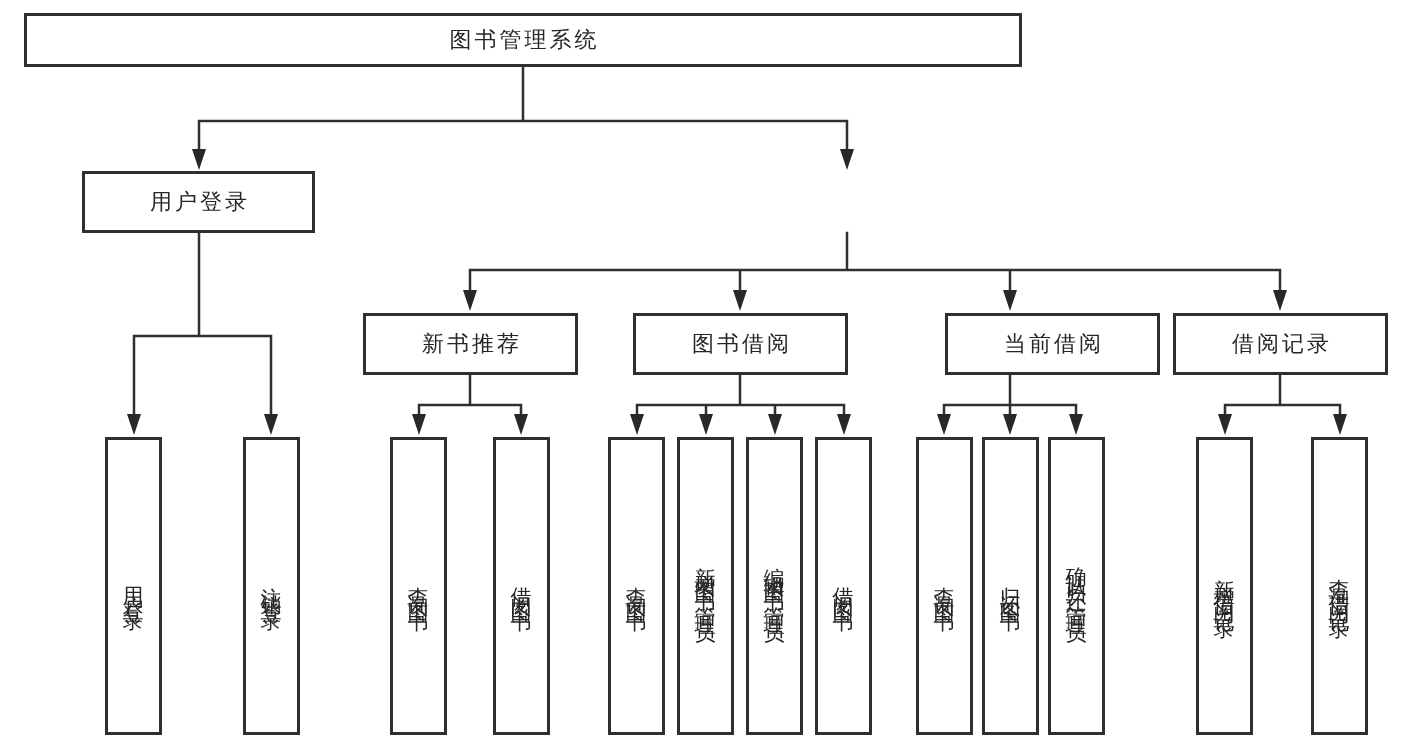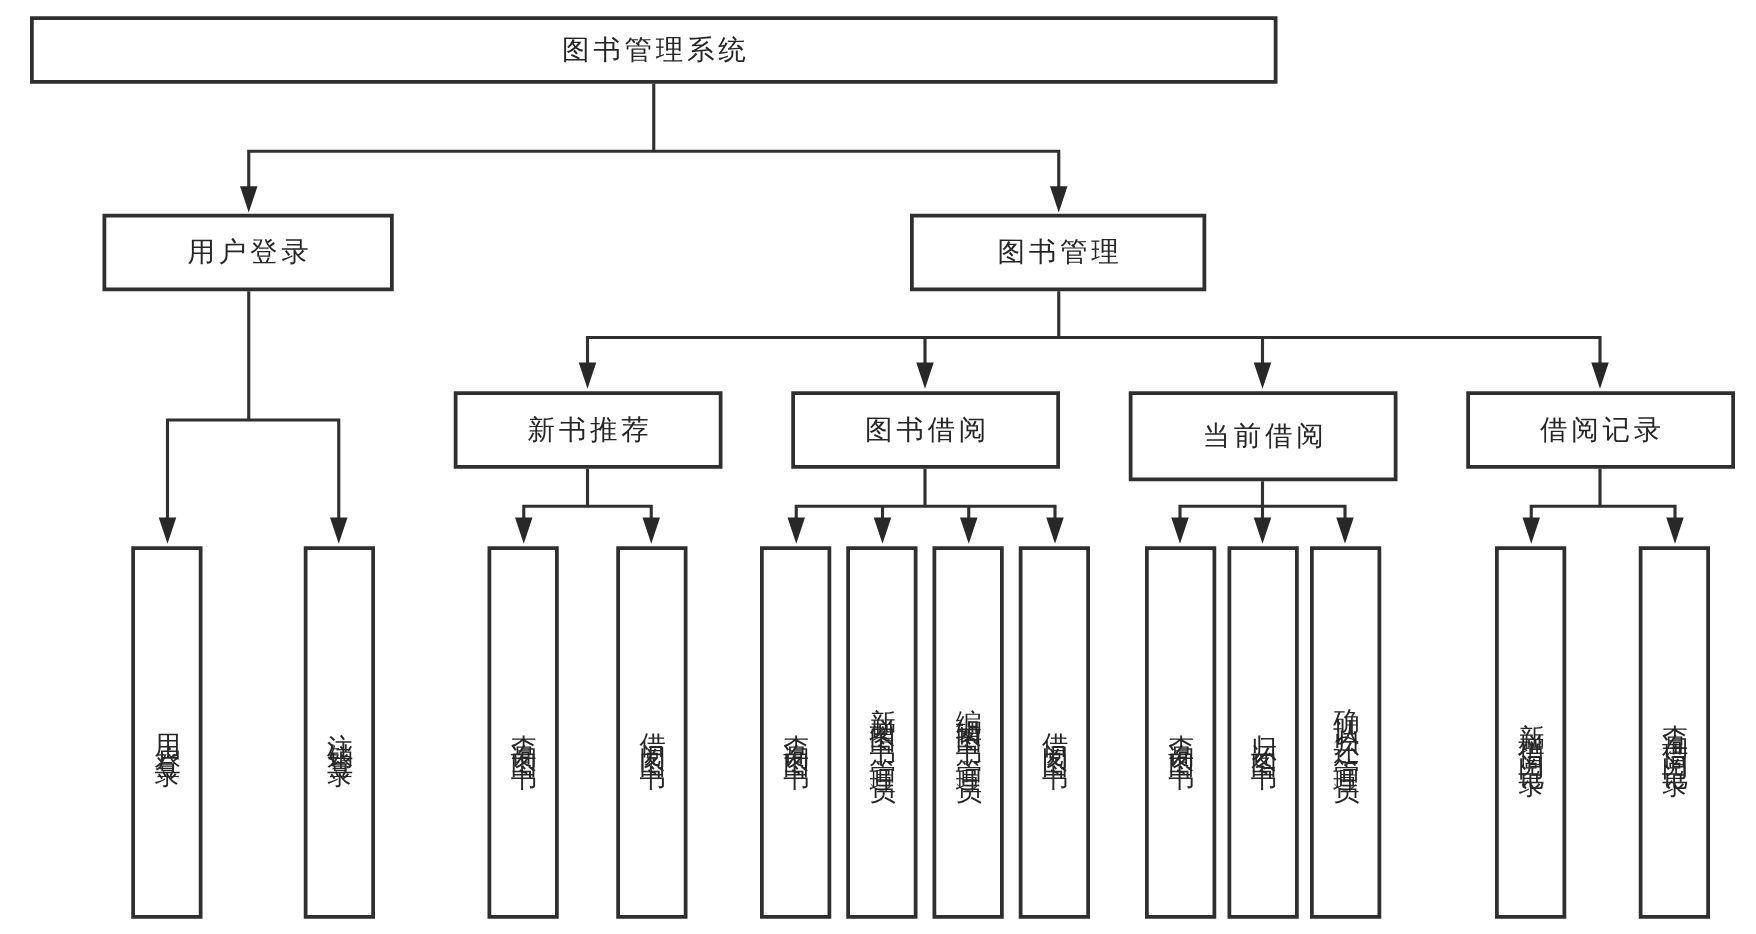--- a/index.html
+++ b/index.html
@@ -58,31 +58,28 @@
     </g>
   </svg>
 
   <div class="hbox" style="left:24px;top:13px;width:998px;height:54px">
     <span>图书管理系统</span>
   </div>
 
   <div class="hbox" style="left:82px;top:171px;width:233px;height:62px">
     <span>用户登录</span>
   </div>
-  <div class="hbox" style="left:728px;top:171px;width:237px;height:62px">
-    <span>图书管理</span>
-  </div>
 
   <div class="hbox" style="left:363px;top:313px;width:215px;height:62px">
     <span>新书推荐</span>
   </div>
   <div class="hbox" style="left:633px;top:313px;width:215px;height:62px">
     <span>图书借阅</span>
   </div>
-  <div class="hbox" style="left:903px;top:313px;width:215px;height:72px">
+  <div class="hbox" style="left:945px;top:313px;width:215px;height:62px">
     <span>当前借阅</span>
   </div>
   <div class="hbox" style="left:1173px;top:313px;width:215px;height:62px">
     <span>借阅记录</span>
   </div>
 
   <div class="vbox" style="left:105px">
     <span>用户登录</span>
   </div>
   <div class="vbox" style="left:243px">

